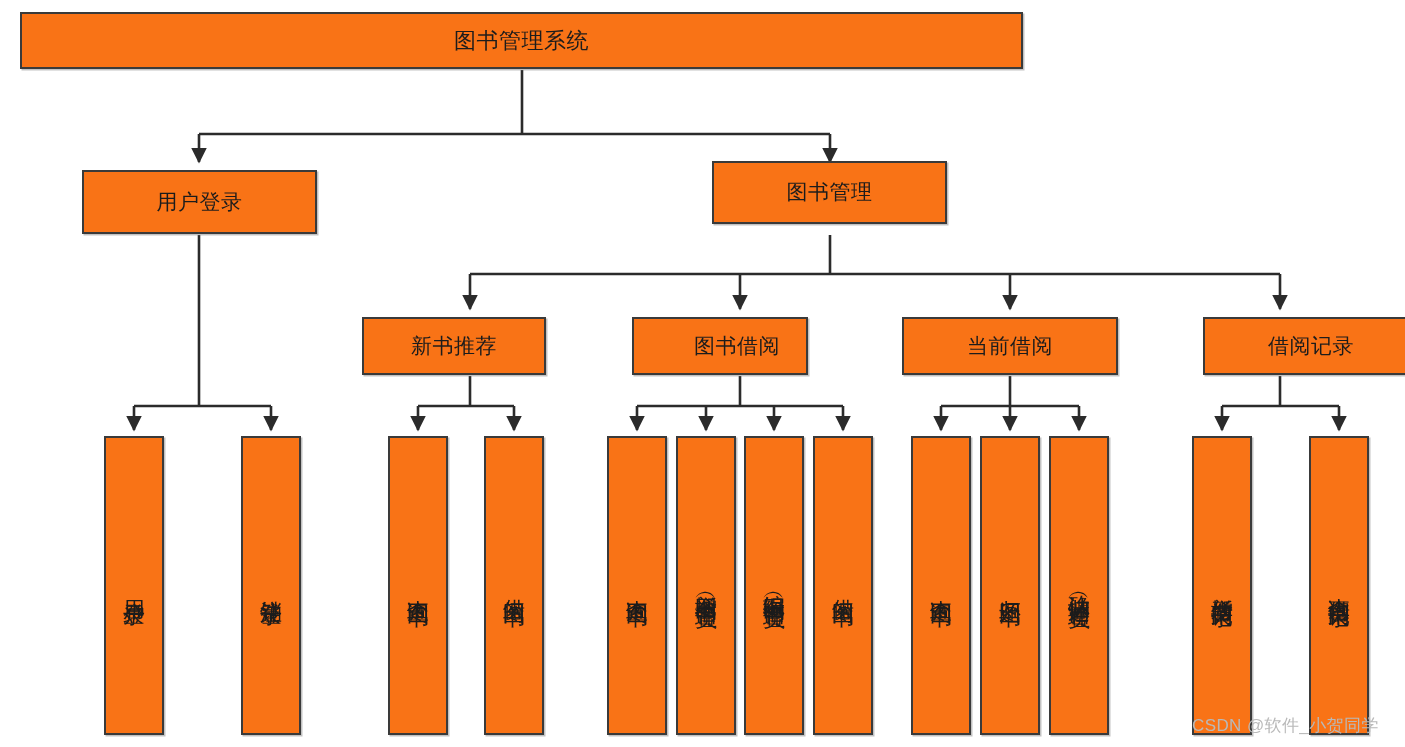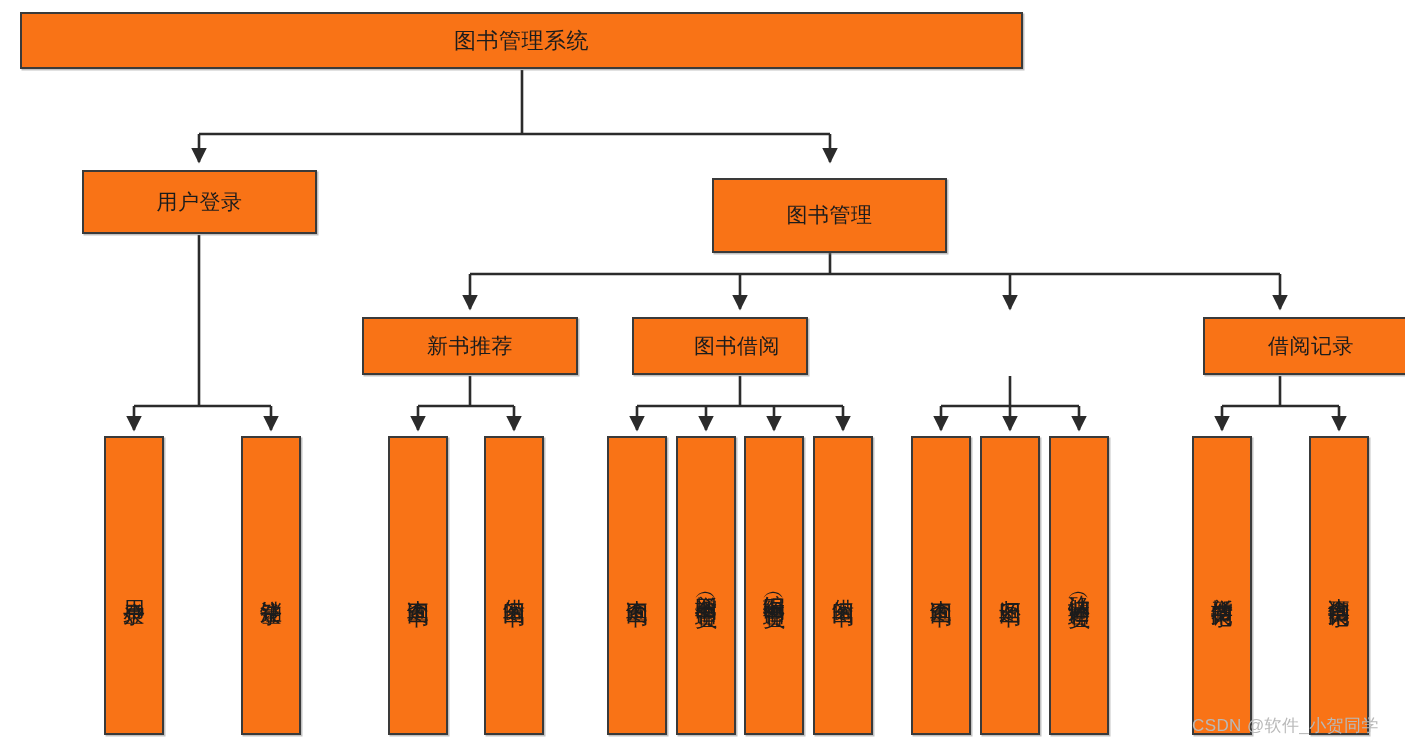--- a/index.html
+++ b/index.html
@@ -126,30 +126,33 @@
     </g>
   </svg>
 
   <div class="node root" style="left:20px; top:12px; width:1003px; height:57px;">
     <span class="label">图书管理系统</span>
   </div>
 
   <div class="node level2" style="left:82px; top:170px; width:235px; height:64px;">
     <span class="label">用户登录</span>
   </div>
-  <div class="node level2" style="left:712px; top:178px; width:235px; height:75px;">
+  <div class="node level2" style="left:712px; top:161px; width:235px; height:63px;">
     <span class="label">图书管理</span>
   </div>
 
-  <div class="node level3" style="left:362px; top:317px; width:216px; height:58px;">
+  <div class="node level3" style="left:362px; top:317px; width:184px; height:58px;">
     <span class="label">新书推荐</span>
   </div>
   <div class="node level3" style="left:632px; top:317px; width:176px; height:58px;padding-left:34px;">
     <span class="label">图书借阅</span>
   </div>
+  <div class="node level3" style="left:902px; top:317px; width:216px; height:58px;">
+    <span class="label">当前借阅</span>
+  </div>
   <div class="node level3" style="left:1172px; top:317px; width:216px; height:58px;margin-left:31px;">
     <span class="label">借阅记录</span>
   </div>
 
   <div class="node leaf" style="left:104px; top:436px; width:60px; height:299px;">
     <span class="label">用户登录</span>
   </div>
   <div class="node leaf" style="left:241px; top:436px; width:60px; height:299px;">
     <span class="label">注销登录</span>
   </div>

